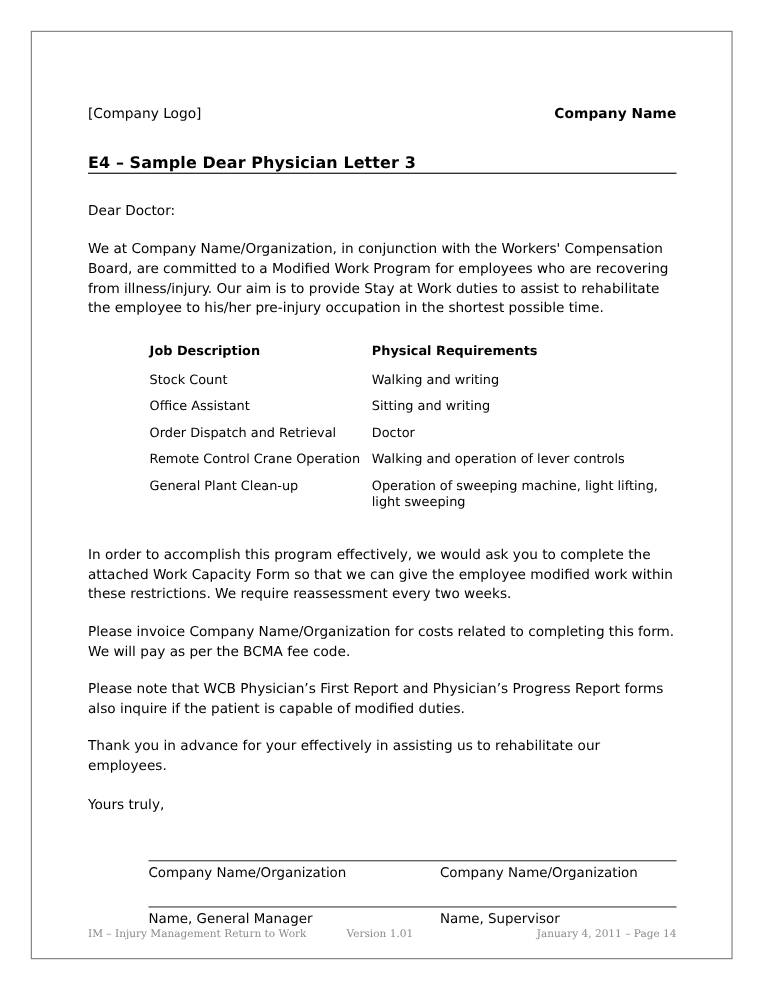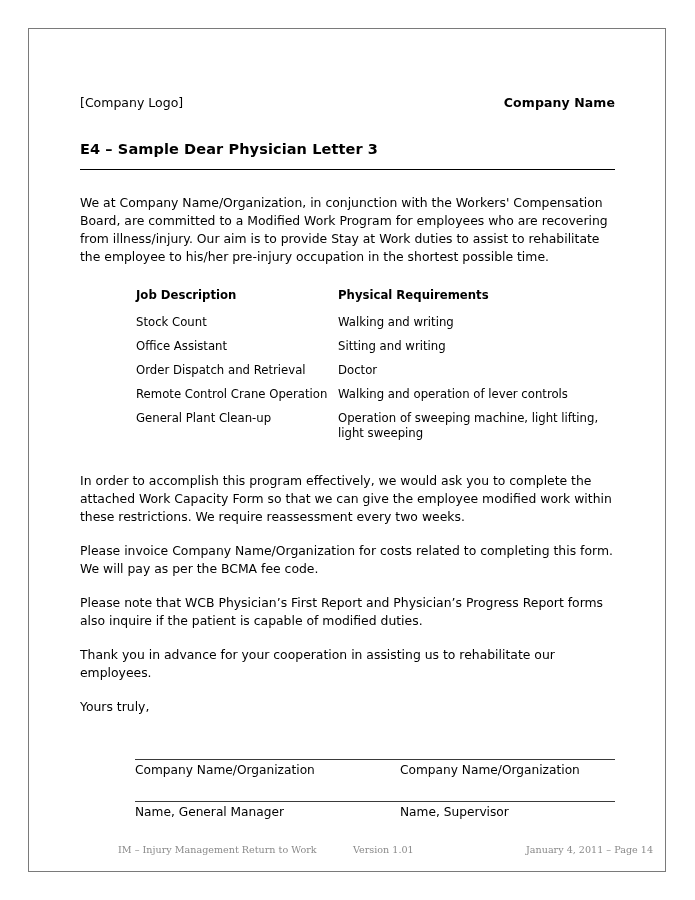--- a/index.html
+++ b/index.html
@@ -50,21 +50,21 @@
     font-size: 12.5px;
     font-weight: bold;
     letter-spacing: 0.1px;
   }
 
   
   .doc-title {
     font-size: 14.5px;
     font-weight: bold;
     letter-spacing: 0.1px;
-    padding-bottom: 12px;
+    padding-bottom: 0;
     border-bottom: 1.4px solid #000;
     margin-bottom: 24px;
   }
 
   
   .para {
     font-size: 12.4px;
     line-height: 1.46;
     margin: 0 0 16px 0;
   }
@@ -115,40 +115,40 @@
   .doc-footer {
     position: absolute;
     left: 51px;
     width: 535px;
     bottom: 16px;
     display: flex;
     align-items: baseline;
     font-family: "DejaVu Serif", "Liberation Serif", serif;
     font-size: 9.6px;
     color: #8a8a8a;
-    margin-left: 38px;
   }
   .footer-left   { flex: 0 0 235px; text-align: left; }
   .footer-center { flex: 0 0 140px; text-align: left; }
   .footer-right  { flex: 1 1 auto; text-align: right; }
 </style>
 </head>
 <body>
 
 <div id="page">
 
   <div id="content">
 
     <div class="doc-header">
       <div class="company-logo">[Company Logo]</div>
       <div class="company-name">Company Name</div>
     </div>
 
     <div class="doc-title">E4 – Sample Dear Physician Letter 3</div>
 
+    <p class="para salutation">Dear Doctor:</p>
 
     <p class="para">We at Company Name/Organization, in conjunction with the Workers' Compensation Board, are committed to a Modified Work Program for employees who are recovering from illness/injury. Our aim is to provide Stay at Work duties to assist to rehabilitate the employee to his/her pre-injury occupation in the shortest possible time.</p>
 
 
     <table class="job-table">
       <thead>
         <tr>
           <th class="col-desc">Job Description</th>
           <th class="col-req">Physical Requirements</th>
         </tr>
@@ -176,21 +176,21 @@
         </tr>
       </tbody>
     </table>
 
     <p class="para after-table">In order to accomplish this program effectively, we would ask you to complete the attached Work Capacity Form so that we can give the employee modified work within these restrictions. We require reassessment every two weeks.</p>
 
     <p class="para">Please invoice Company Name/Organization for costs related to completing this form. We will pay as per the BCMA fee code.</p>
 
     <p class="para">Please note that WCB Physician’s First Report and Physician’s Progress Report forms also inquire if the patient is capable of modified duties.</p>
 
-    <p class="para">Thank you in advance for your cooperation in assisting us to rehabilitate our employees.</p>
+    <p class="para">Thank you in advance for your effectively in assisting us to rehabilitate our employees.</p>
 
     <p class="para">Yours truly,</p>
 
     <div class="sig-block">
       <div class="sig-row">
         <div class="sig-cell">Company Name/Organization</div>
         <div class="sig-cell right">Company Name/Organization</div>
       </div>
       <div class="sig-row">
         <div class="sig-cell">Name, General Manager</div>

